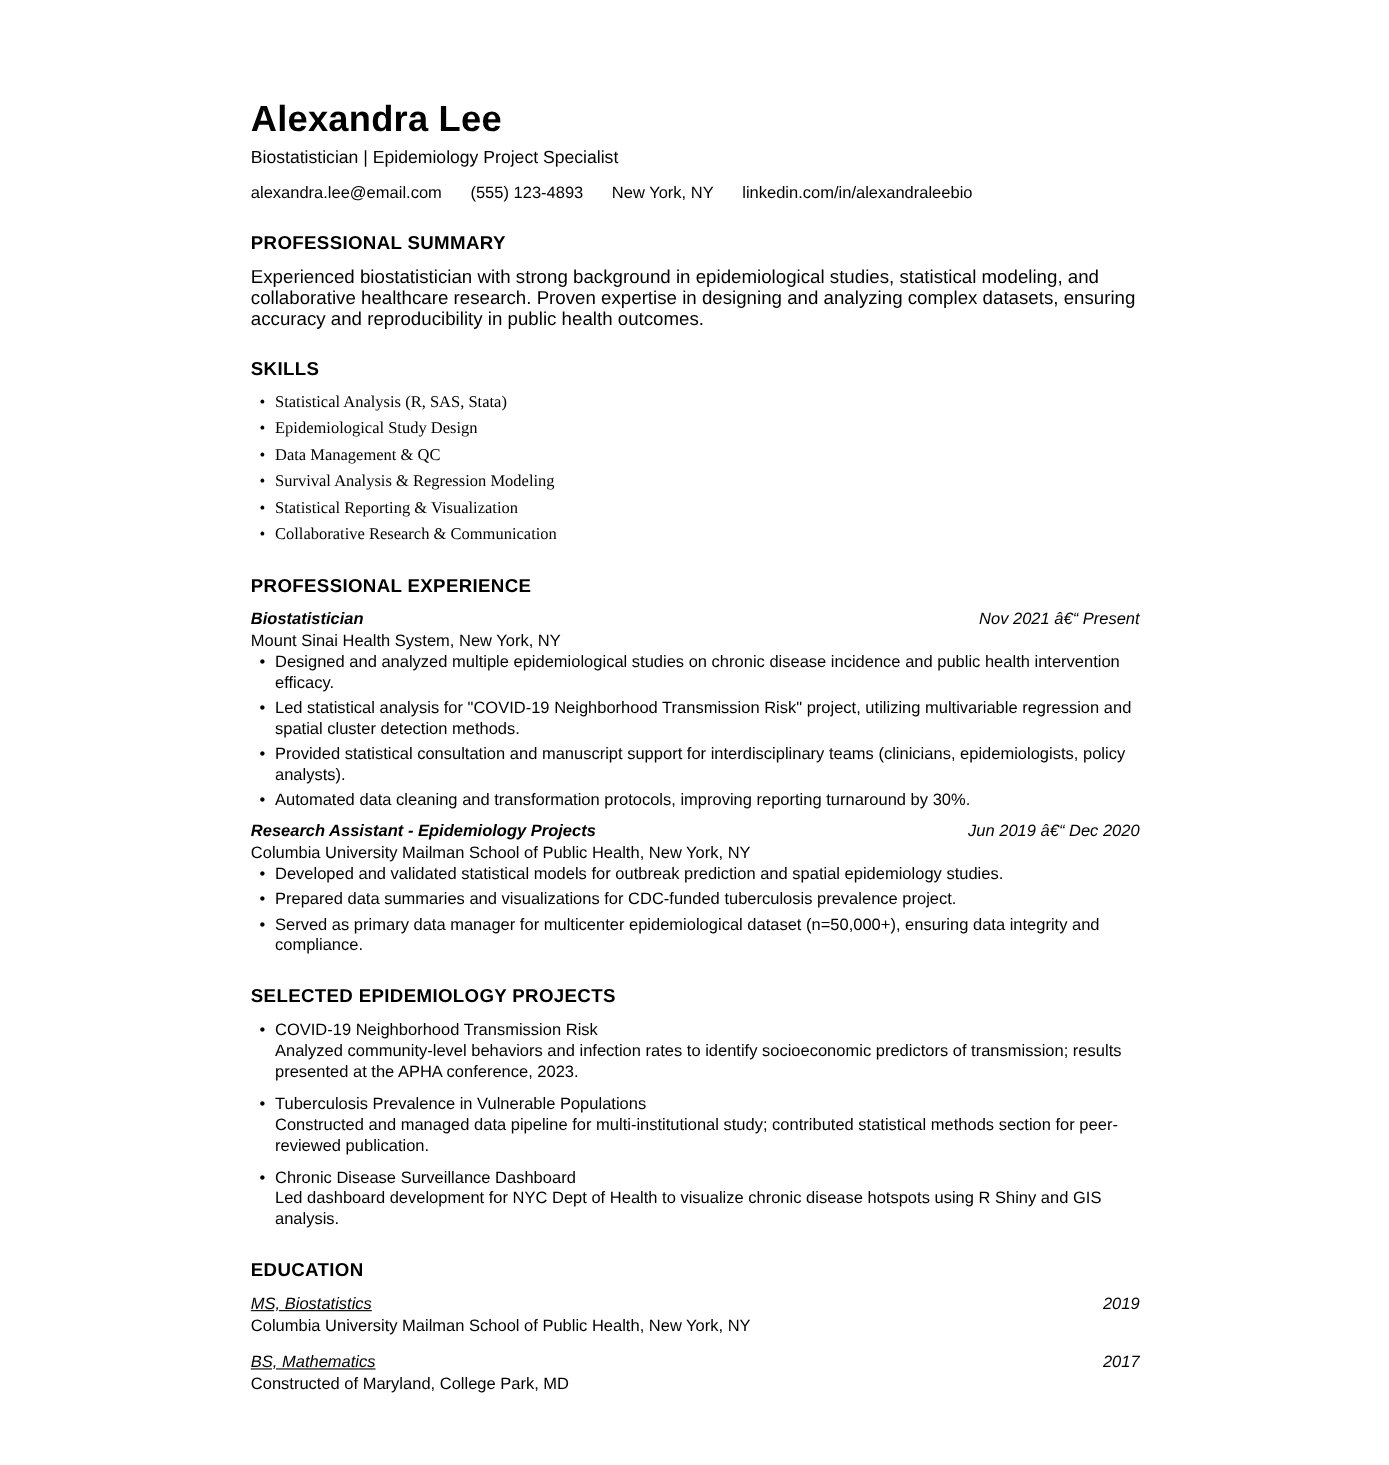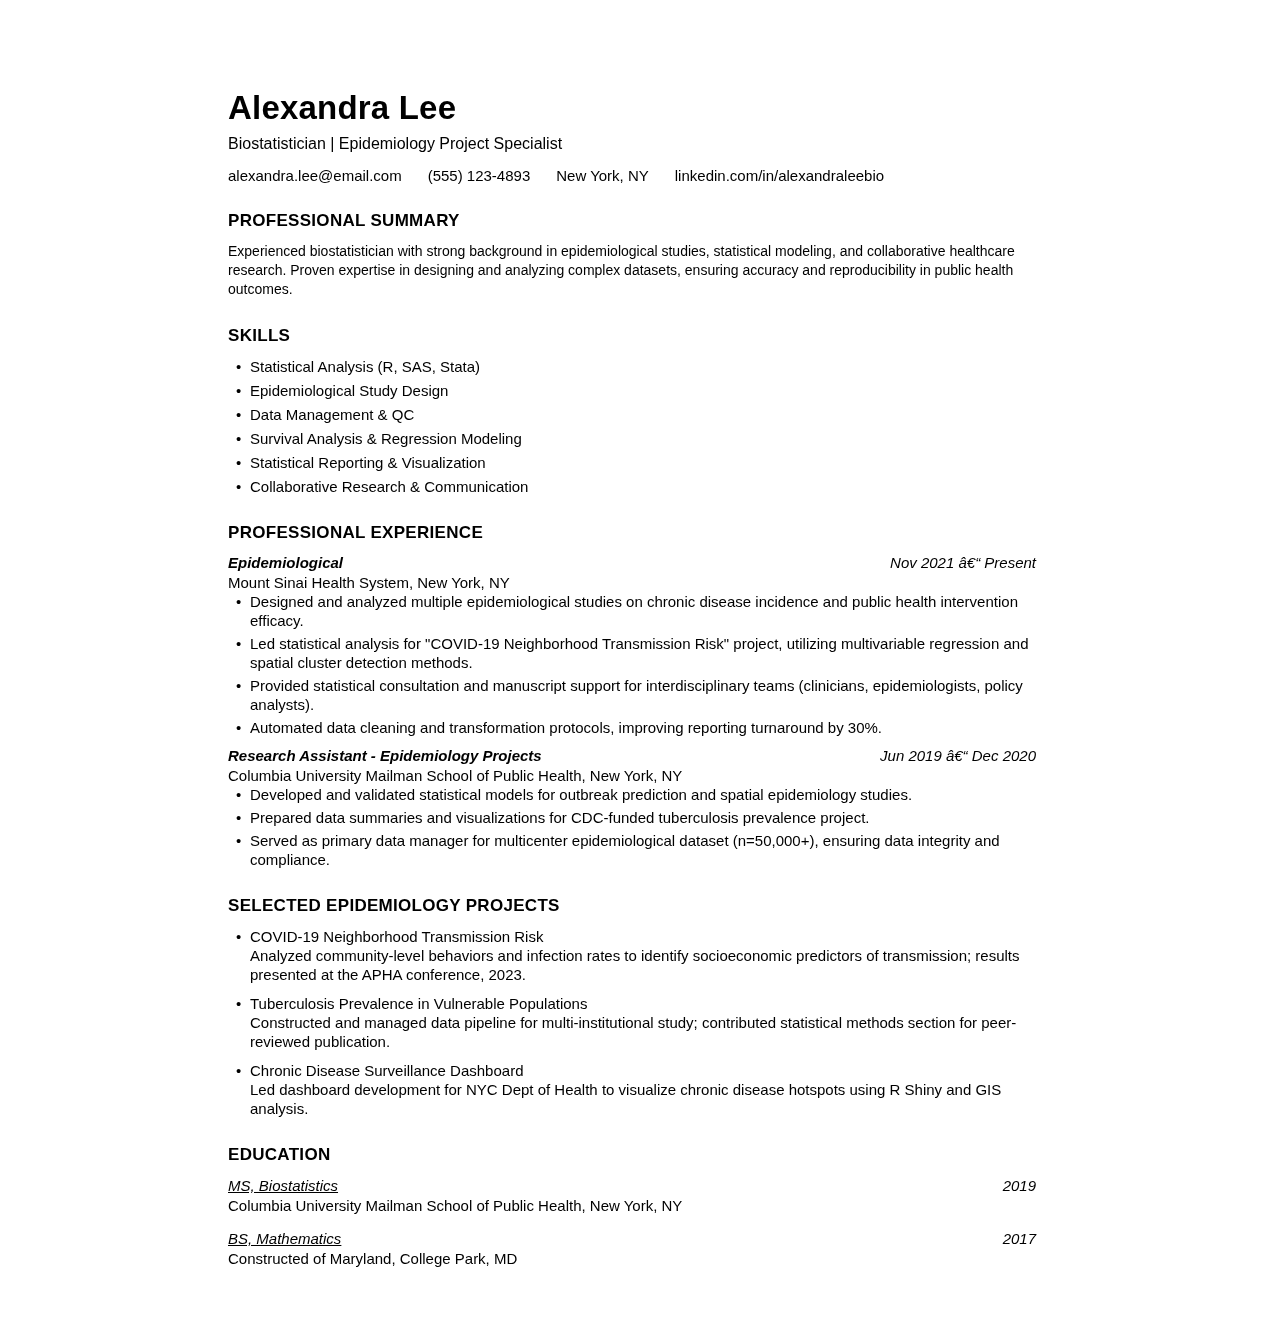--- a/index.html
+++ b/index.html
@@ -42,42 +42,42 @@
   }
   section { margin-top: 28px; }
   .section-heading {
     font-size: 17px;
     font-weight: bold;
     letter-spacing: 0.3px;
     margin: 0 0 11px 0;
     line-height: 1.1;
   }
   .body-text {
-    font-size: 14px;
+    font-size: 17px;
     line-height: 19px;
     margin: 0;
   }
   ul {
     margin: 0;
     padding: 0;
     list-style: none;
   }
   li {
     position: relative;
     padding-left: 22px;
     font-size: 15px;
     line-height: 19px;
   }
   li::before {
     content: "\2022";
     position: absolute;
     left: 8px;
     top: 0;
   }
-  .skills-list li { margin-bottom: 5px; }
+  .skills-list li { margin-bottom: 5px; font-family: Liberation Serif, serif; }
   .job { margin-top: 0; }
   .job + .job { margin-top: 9px; }
   .job-header {
     display: flex;
     justify-content: space-between;
     align-items: baseline;
   }
   .job-title {
     font-size: 15px;
     font-weight: bold;
@@ -157,21 +157,21 @@
       <li>Statistical Reporting &amp; Visualization</li>
       <li>Collaborative Research &amp; Communication</li>
     </ul>
   </section>
 
   <section>
     <h2 class="section-heading">PROFESSIONAL EXPERIENCE</h2>
 
     <div class="job">
       <div class="job-header">
-        <span class="job-title">Epidemiological</span>
+        <span class="job-title">Biostatistician</span>
         <span class="job-dates">Nov 2021 â€“ Present</span>
       </div>
       <div class="job-company">Mount Sinai Health System, New York, NY</div>
       <ul class="job-bullets">
         <li>Designed and analyzed multiple epidemiological studies on chronic disease incidence and public health intervention efficacy.</li>
         <li>Led statistical analysis for "COVID-19 Neighborhood Transmission Risk" project, utilizing multivariable regression and spatial cluster detection methods.</li>
         <li>Provided statistical consultation and manuscript support for interdisciplinary teams (clinicians, epidemiologists, policy analysts).</li>
         <li>Automated data cleaning and transformation protocols, improving reporting turnaround by 30%.</li>
       </ul>
     </div>

